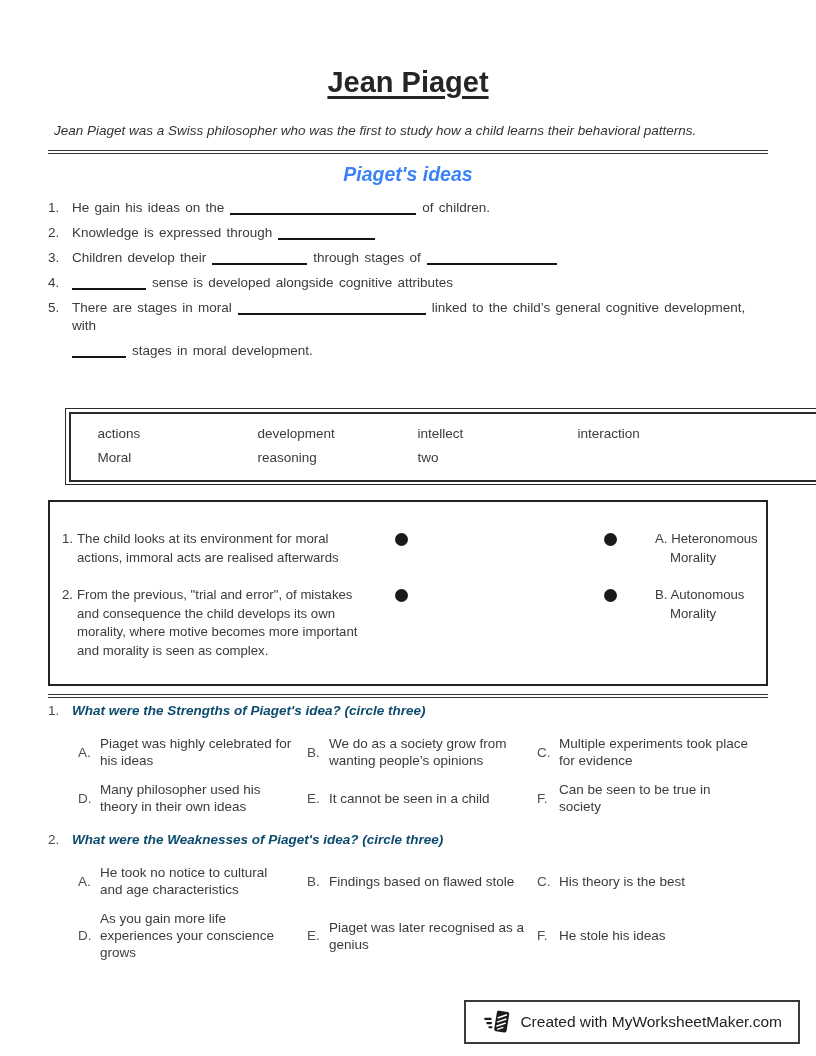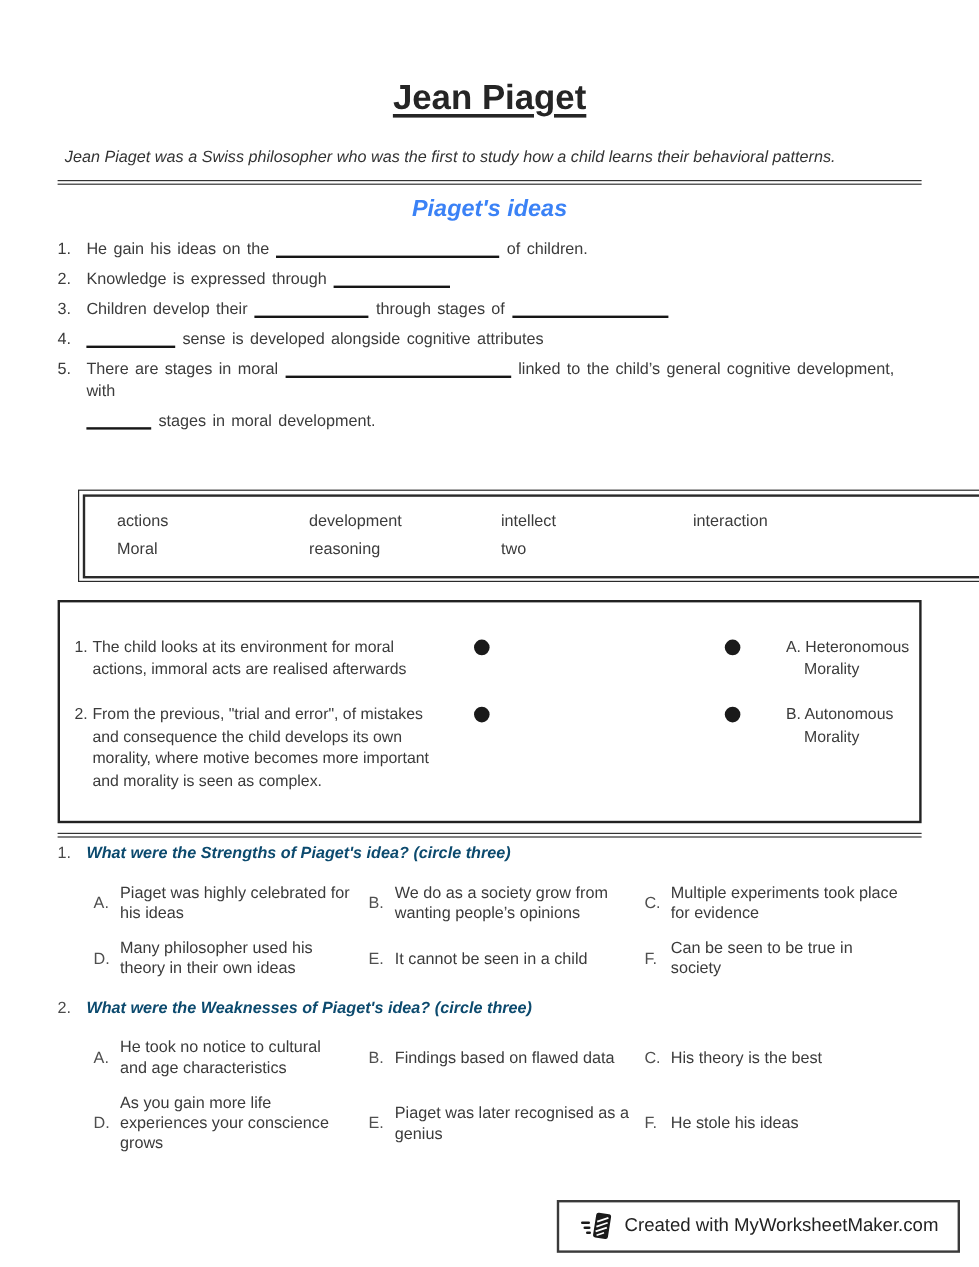--- a/index.html
+++ b/index.html
@@ -247,21 +247,21 @@
       <span class="mc-num">2.</span>
       <span class="mc-q">What were the Weaknesses of Piaget's idea? (circle three)</span>
     </div>
     <div class="opt-grid">
       <div class="opt">
           <span class="opt-letter">A.</span>
           <span class="opt-text mw190">He took no notice to cultural and age characteristics</span>
         </div>
       <div class="opt">
           <span class="opt-letter">B.</span>
-          <span class="opt-text">Findings based on flawed data</span>
+          <span class="opt-text">Findings based on flawed stole</span>
         </div>
       <div class="opt">
           <span class="opt-letter">C.</span>
           <span class="opt-text">His theory is the best</span>
         </div>
       <div class="opt">
           <span class="opt-letter">D.</span>
           <span class="opt-text mw185">As you gain more life experiences your conscience grows</span>
         </div>
       <div class="opt">

